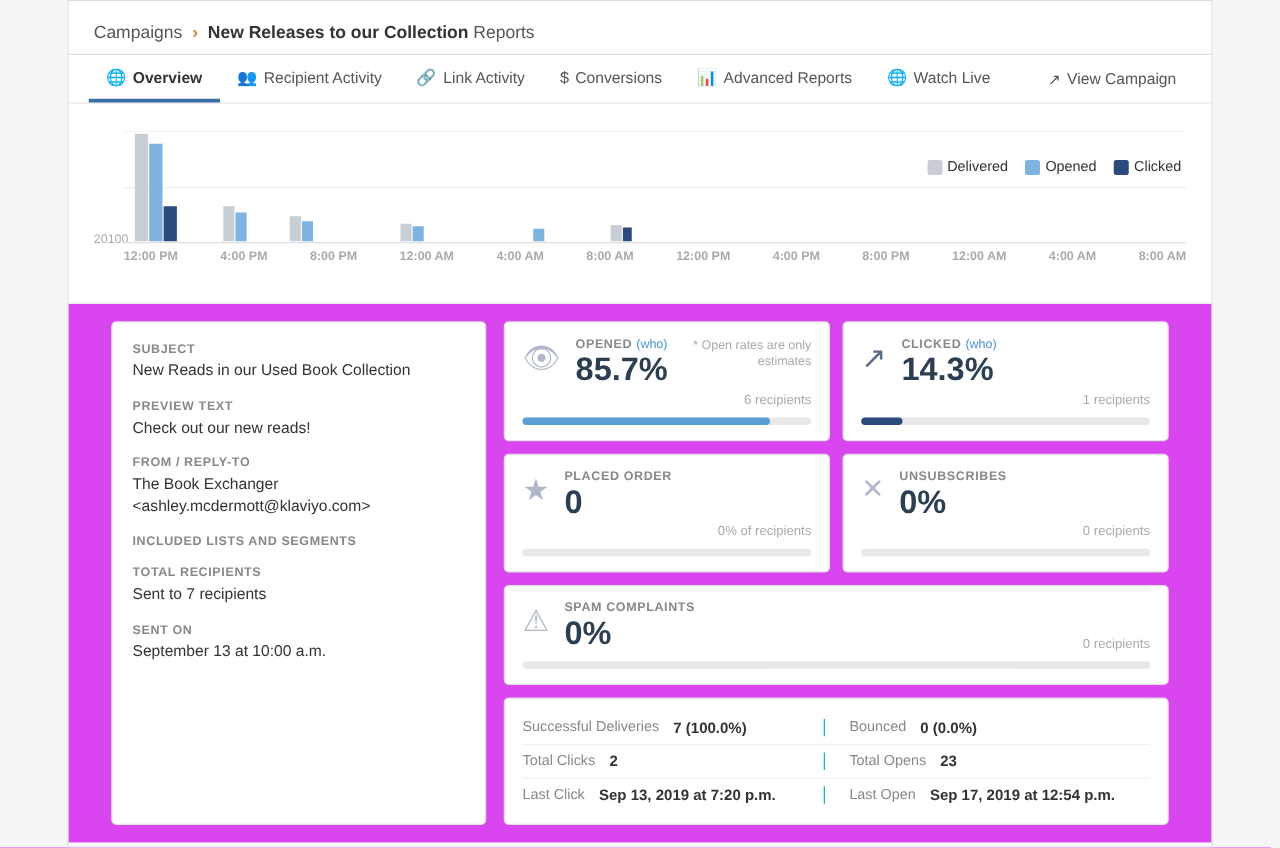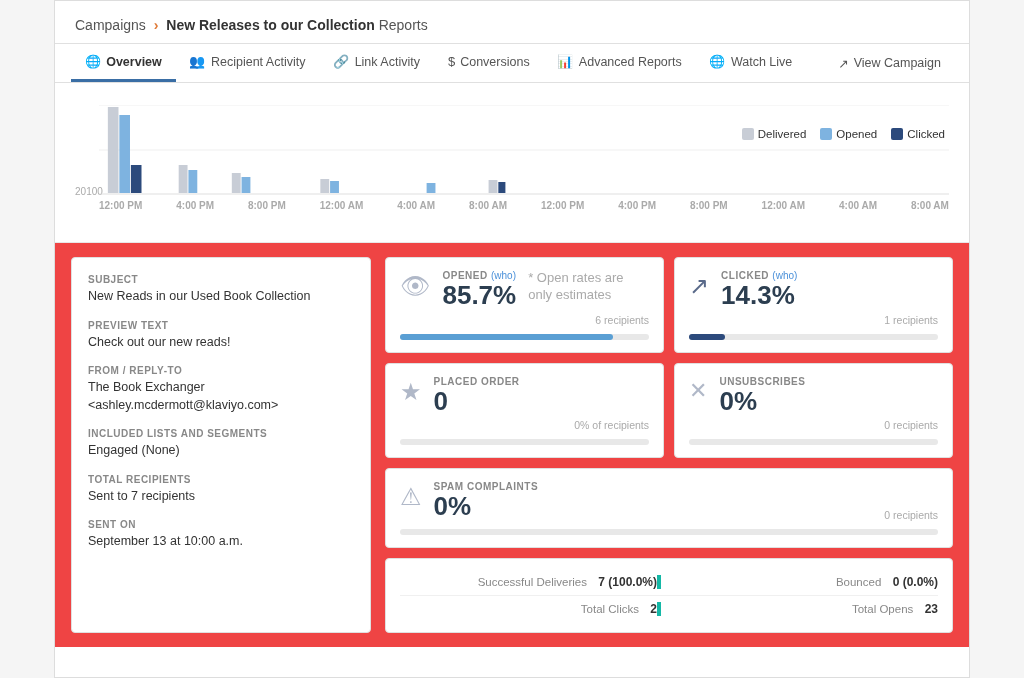--- a/index.html
+++ b/index.html
@@ -23,49 +23,49 @@
     .nav-spacer { flex: 1; }
     .view-campaign-btn { display: flex; align-items: center; gap: 5px; padding: 6px 12px; font-size: 12.5px; color: #555; cursor: pointer; border: none; background: none; }
 
     
     .chart-area { padding: 16px 20px 8px; background: #fff; border-bottom: 1px solid #e8e8e8; position: relative; height: 160px; }
     .chart-legend { position: absolute; top: 14px; right: 24px; display: flex; align-items: center; gap: 14px; font-size: 11.5px; }
     .legend-item { display: flex; align-items: center; gap: 4px; margin-top: 31px; }
     .legend-dot { width: 12px; height: 12px; border-radius: 2px; }
 
     
-    .main-content { display: flex; gap: 0; padding: 14px 16px; background: #ef4444; min-height: 380px; }
+    .main-content { display: flex; gap: 0; padding: 14px 34px; background: #d946ef; min-height: 380px; }
 
     
     .left-panel { width: 300px; min-width: 280px; background: #fff; border: 1px solid #e0e0e0; border-radius: 4px; padding: 16px; font-size: 12px; }
     .info-section { margin-bottom: 14px; }
     .info-label { font-size: 10px; font-weight: 700; text-transform: uppercase; color: #888; letter-spacing: 0.5px; margin-bottom: 3px; }
     .info-value { color: #333; font-size: 12.5px; line-height: 1.4; }
 
     
     .right-panel { flex: 1; margin-left: 14px; }
     .stats-grid { display: grid; grid-template-columns: 1fr 1fr; gap: 10px; margin-bottom: 10px; }
     .stat-card { background: #fff; border: 1px solid #e0e0e0; border-radius: 4px; padding: 12px 14px; display: flex; flex-direction: column; gap: 4px; }
     .stat-header { display: flex; align-items: flex-start; gap: 12px; }
     .stat-icon { font-size: 24px; color: #b0b8c8; margin-top: 2px; }
     .stat-icon.dark { color: #5a6a8a; }
     .stat-info { flex: 1; }
     .stat-label { font-size: 10px; font-weight: 700; text-transform: uppercase; color: #888; letter-spacing: 0.5px; }
     .stat-label span.who { font-size: 10px; font-weight: 400; color: #4a90d9; text-transform: none; letter-spacing: 0; }
-    .stat-note { font-size: 13px; color: #aaa; margin-left: auto; text-align: left; line-height: 1.3; }
+    .stat-note { font-size: 10px; color: #aaa; margin-left: auto; text-align: right; line-height: 1.3; }
     .stat-value { font-size: 26px; font-weight: 700; color: #2c3e50; line-height: 1.1; }
     .stat-bar-bg { height: 6px; background: #e8e8e8; border-radius: 3px; margin-top: 4px; }
     .stat-bar-fill { height: 100%; border-radius: 3px; }
 
     
     .bottom-stats { background: #fff; border: 1px solid #e0e0e0; border-radius: 4px; padding: 10px 14px; }
     .bottom-row { display: flex; gap: 0; border-bottom: 1px solid #f0f0f0; padding: 6px 0; font-size: 12px; }
     .bottom-row:last-child { border-bottom: none; }
-    .bottom-cell { flex: 1; display: flex; align-items: center; gap: 4px; justify-content: flex-end; }
-    .bottom-cell.right { padding-left: 20px; border-left: 4px solid #14b8a6; }
+    .bottom-cell { flex: 1; display: flex; align-items: center; gap: 4px; }
+    .bottom-cell.right { padding-left: 20px; border-left: 1px solid #14b8a6; }
     .bc-label { color: #888; font-size: 11.5px; }
     .bc-value { font-weight: 700; color: #333; font-size: 12px; }
     .bc-value.bold-dark { font-weight: 700; }
   </style>
 </head>
 <body>
 
 <div class="page-wrapper">
 
   <div class="page-header">
@@ -185,21 +185,20 @@
       <div class="info-section">
         <div class="info-label">PREVIEW TEXT</div>
         <div class="info-value">Check out our new reads!</div>
       </div>
       <div class="info-section">
         <div class="info-label">FROM / REPLY-TO</div>
         <div class="info-value">The Book Exchanger &lt;ashley.mcdermott@klaviyo.com&gt;</div>
       </div>
       <div class="info-section">
         <div class="info-label">INCLUDED LISTS AND SEGMENTS</div>
-        <div class="info-value">Engaged (None)</div>
       </div>
       <div class="info-section">
         <div class="info-label">TOTAL RECIPIENTS</div>
         <div class="info-value">Sent to 7 recipients</div>
       </div>
       <div class="info-section">
         <div class="info-label">SENT ON</div>
         <div class="info-value">September 13 at 10:00 a.m.</div>
       </div>
     </div>
@@ -308,16 +307,26 @@
         <div class="bottom-row">
           <div class="bottom-cell">
             <span class="bc-label">Total Clicks</span>&nbsp;
             <span class="bc-value">2</span>
           </div>
           <div class="bottom-cell right">
             <span class="bc-label">Total Opens</span>&nbsp;
             <span class="bc-value">23</span>
           </div>
         </div>
+        <div class="bottom-row">
+          <div class="bottom-cell">
+            <span class="bc-label">Last Click</span>&nbsp;
+            <span class="bc-value bold-dark">Sep 13, 2019 at 7:20 p.m.</span>
+          </div>
+          <div class="bottom-cell right">
+            <span class="bc-label">Last Open</span>&nbsp;
+            <span class="bc-value bold-dark">Sep 17, 2019 at 12:54 p.m.</span>
+          </div>
+        </div>
       </div>
     </div>
   </div>
 </div>
 
 </body></html>

